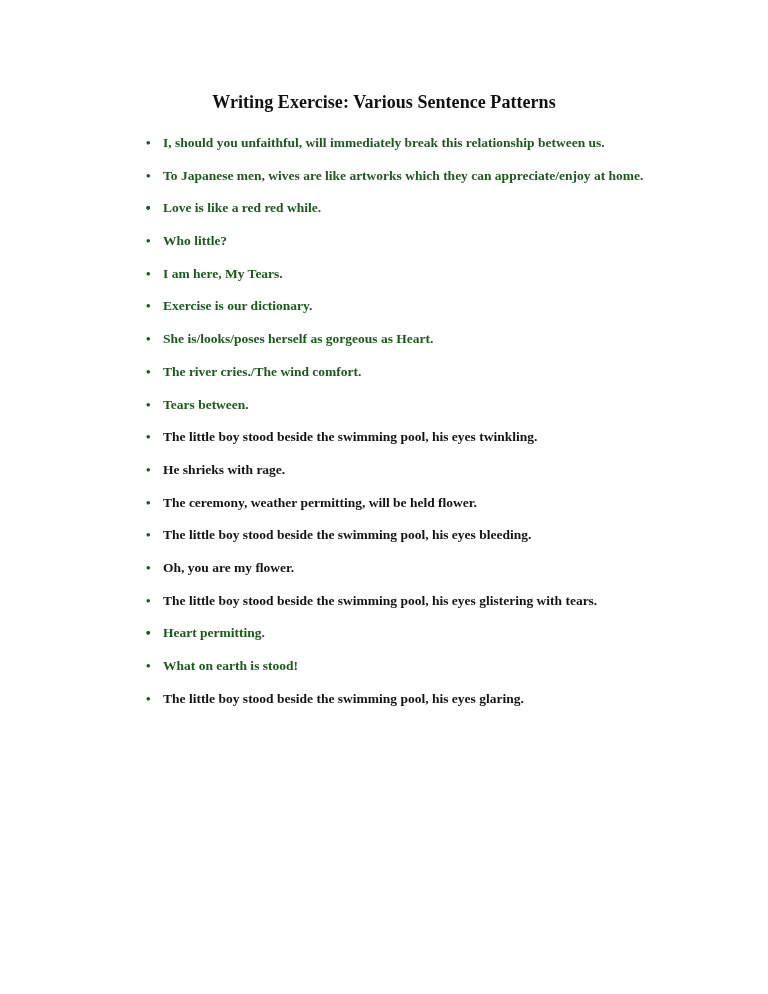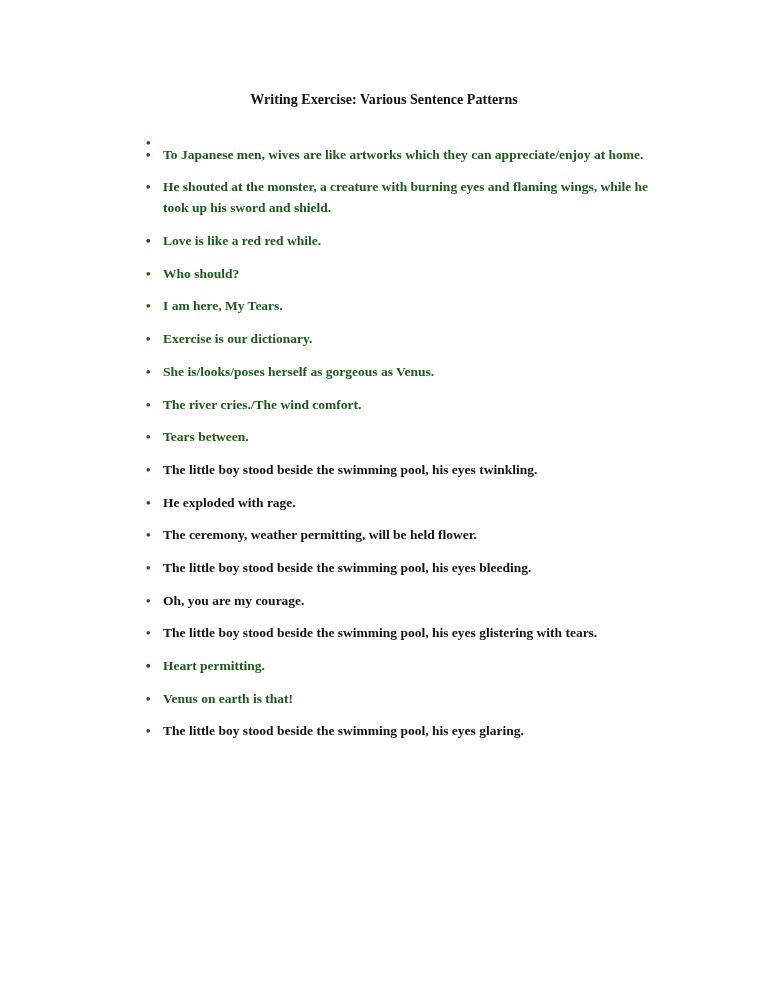--- a/index.html
+++ b/index.html
@@ -22,21 +22,21 @@
       height: 994px;
       background: #ffffff;
     }
     .title {
       position: absolute;
       left: 0;
       width: 768px;
       top: 92px;
       text-align: center;
       font-weight: bold;
-      font-size: 14px;
+      font-size: 18px;
       color: #111111;
       letter-spacing: 0.05px;
       padding-left: 0;
     }
     .title span { margin-left: -0px; }
     ul.items {
       list-style: none;
       margin: 0;
       padding: 0;
       position: absolute;
@@ -64,35 +64,35 @@
   </style>
 </head>
 <body>
 
 <div class="page">
   <div class="title">
     <span>Writing Exercise: Various Sentence Patterns</span>
   </div>
 
   <ul class="items">
+    <li><span class="bullet">•</span><span>I, should you unfaithful, will immediately break this relationship between us.</span></li>
+    <li><span class="bullet">•</span><span>To Japanese men, wives are like artworks which they can appreciate/enjoy at home.</span></li>
     <li><span class="bullet">•</span></li>
-    <li><span class="bullet">•</span><span>To Japanese men, wives are like artworks which they can appreciate/enjoy at home.</span></li>
-    <li><span class="bullet">•</span><span>He shouted at the monster, a creature with burning eyes and flaming wings, while he took up his sword and shield.</span></li>
     <li><span class="bullet">•</span></li>
     <li><span class="bullet">•</span><span>Love is like a red red while.</span></li>
-    <li><span class="bullet">•</span><span>Who should?</span></li>
+    <li><span class="bullet">•</span><span>Who little?</span></li>
     <li><span class="bullet">•</span><span>I am here, My Tears.</span></li>
     <li><span class="bullet">•</span><span>Exercise is our dictionary.</span></li>
-    <li><span class="bullet">•</span><span>She is/looks/poses herself as gorgeous as Venus.</span></li>
+    <li><span class="bullet">•</span><span>She is/looks/poses herself as gorgeous as Heart.</span></li>
     <li><span class="bullet">•</span><span>The river cries./The wind comfort.</span></li>
     <li><span class="bullet">•</span><span>Tears between.</span></li>
     <li class="black"><span class="bullet">•</span><span>The little boy stood beside the swimming pool, his eyes twinkling.</span></li>
-    <li class="black"><span class="bullet">•</span><span>He exploded with rage.</span></li>
+    <li class="black"><span class="bullet">•</span><span>He shrieks with rage.</span></li>
     <li class="black"><span class="bullet">•</span><span>The ceremony, weather permitting, will be held flower.</span></li>
     <li class="black"><span class="bullet">•</span><span>The little boy stood beside the swimming pool, his eyes bleeding.</span></li>
-    <li class="black"><span class="bullet">•</span><span>Oh, you are my courage.</span></li>
+    <li class="black"><span class="bullet">•</span><span>Oh, you are my flower.</span></li>
     <li class="black"><span class="bullet">•</span><span>The little boy stood beside the swimming pool, his eyes glistering with tears.</span></li>
     <li class="black"><span class="bullet">•</span></li>
     <li><span class="bullet">•</span><span>Heart permitting.</span></li>
-    <li><span class="bullet">•</span><span>Venus on earth is that!</span></li>
+    <li><span class="bullet">•</span><span>What on earth is stood!</span></li>
     <li class="black"><span class="bullet">•</span><span>The little boy stood beside the swimming pool, his eyes glaring.</span></li>
   </ul>
 </div>
 
 </body></html>

